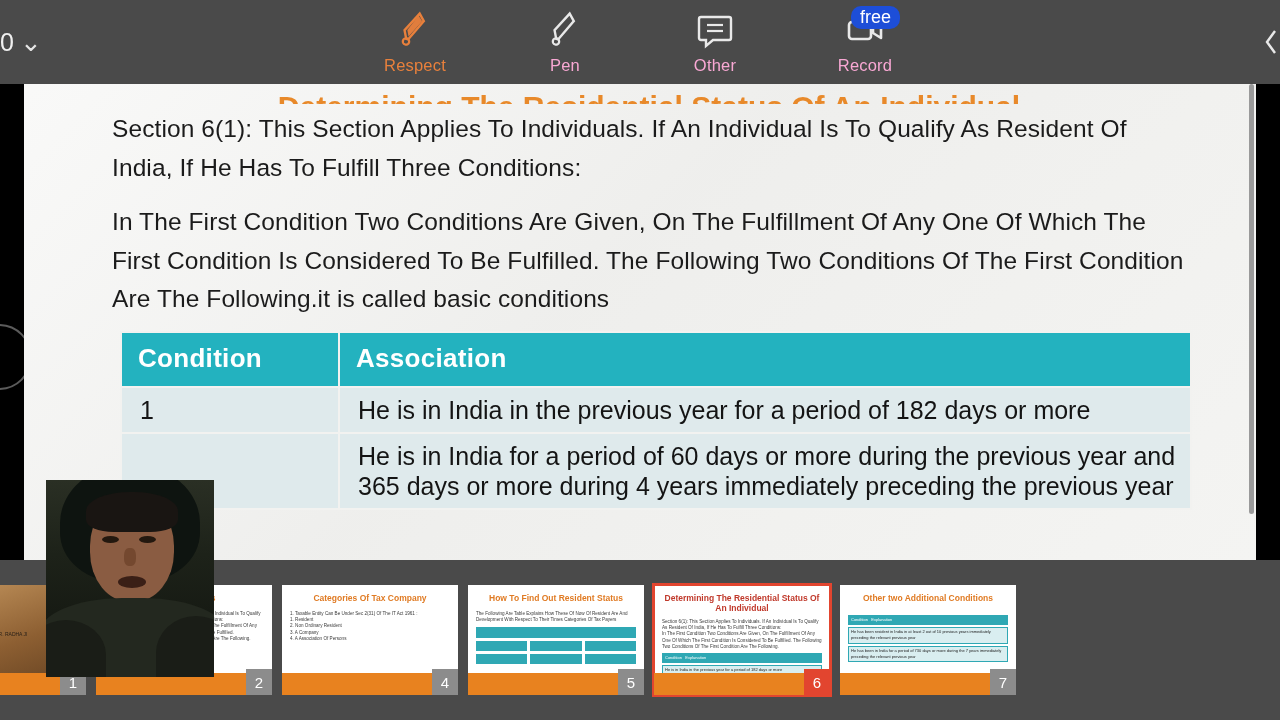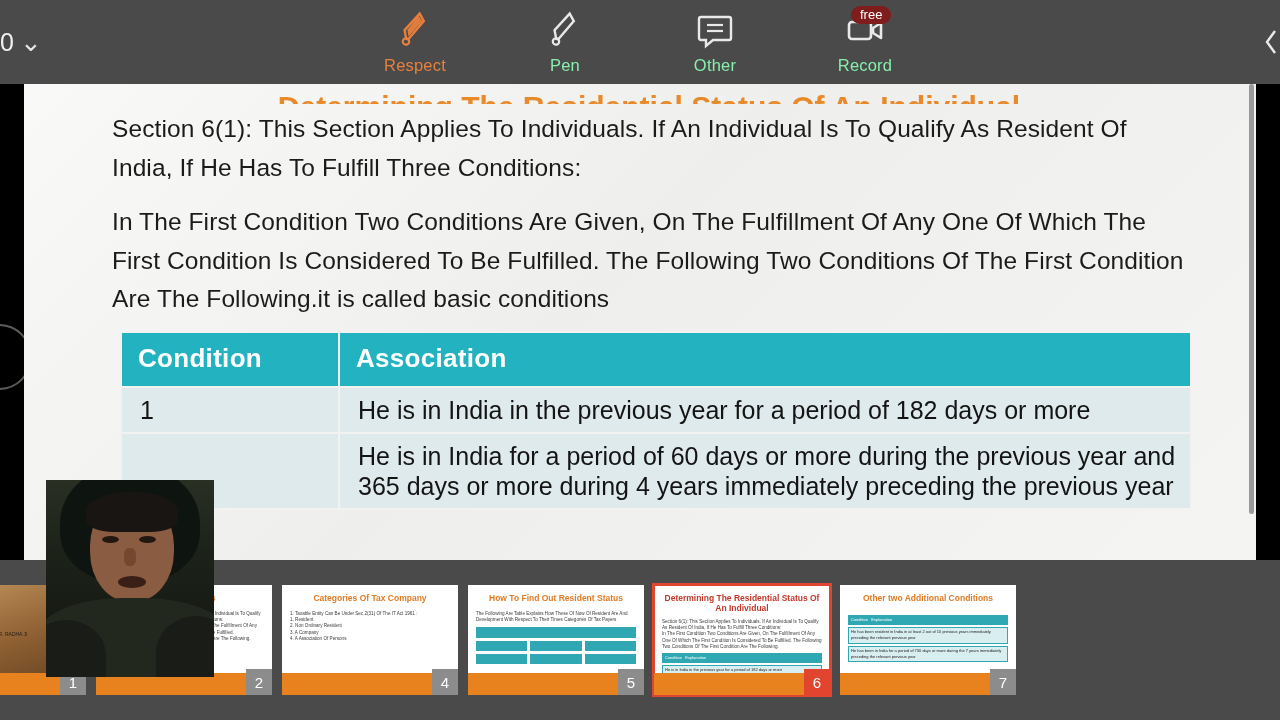--- a/index.html
+++ b/index.html
@@ -25,25 +25,25 @@
   }
   .page-counter { font-size: 25px; color: #f0f0f0; letter-spacing: 0; padding-left:0px;}
   .chev-dbl { font-size: 26px; color: #e6e6e6; line-height: 1; padding-left:2px;}
   .toolbar-right {
     position: absolute; right: 0px; top: 0; height: 84px;
     display: flex; align-items: center; color: #e9e9e9; font-size: 24px;
   }
   .tools { display: flex; align-items: center; gap: 58px; }
   .tool { width: 92px; display: flex; flex-direction: column; align-items: center; gap: 6px; position: relative; }
   .tool .glyph { height: 40px; display: flex; align-items: flex-end; justify-content: center; }
-  .tool .label { font-size: 16.5px; color: #86efac; letter-spacing: .2px; }
+  .tool .label { font-size: 16.5px; color: #f9a8d4; letter-spacing: .2px; }
   .tool.active .label { color: #e8803c; }
   .free-badge {
     position: absolute; top: -4px; left: 50%; transform: translateX(-14px);
-    background: #7f1d1d; color: #fff; font-size: 13px;
+    background: #1d4ed8; color: #fff; font-size: 18px;
     border-radius: 10px; padding: 2px 9px 3px; line-height: 1;
     z-index: 3;
   }
 
   
   .stage {
     position: absolute; top: 84px; left: 0; width: 1280px; height: 476px;
     background: #000; overflow: hidden;
   }
   .doc {

